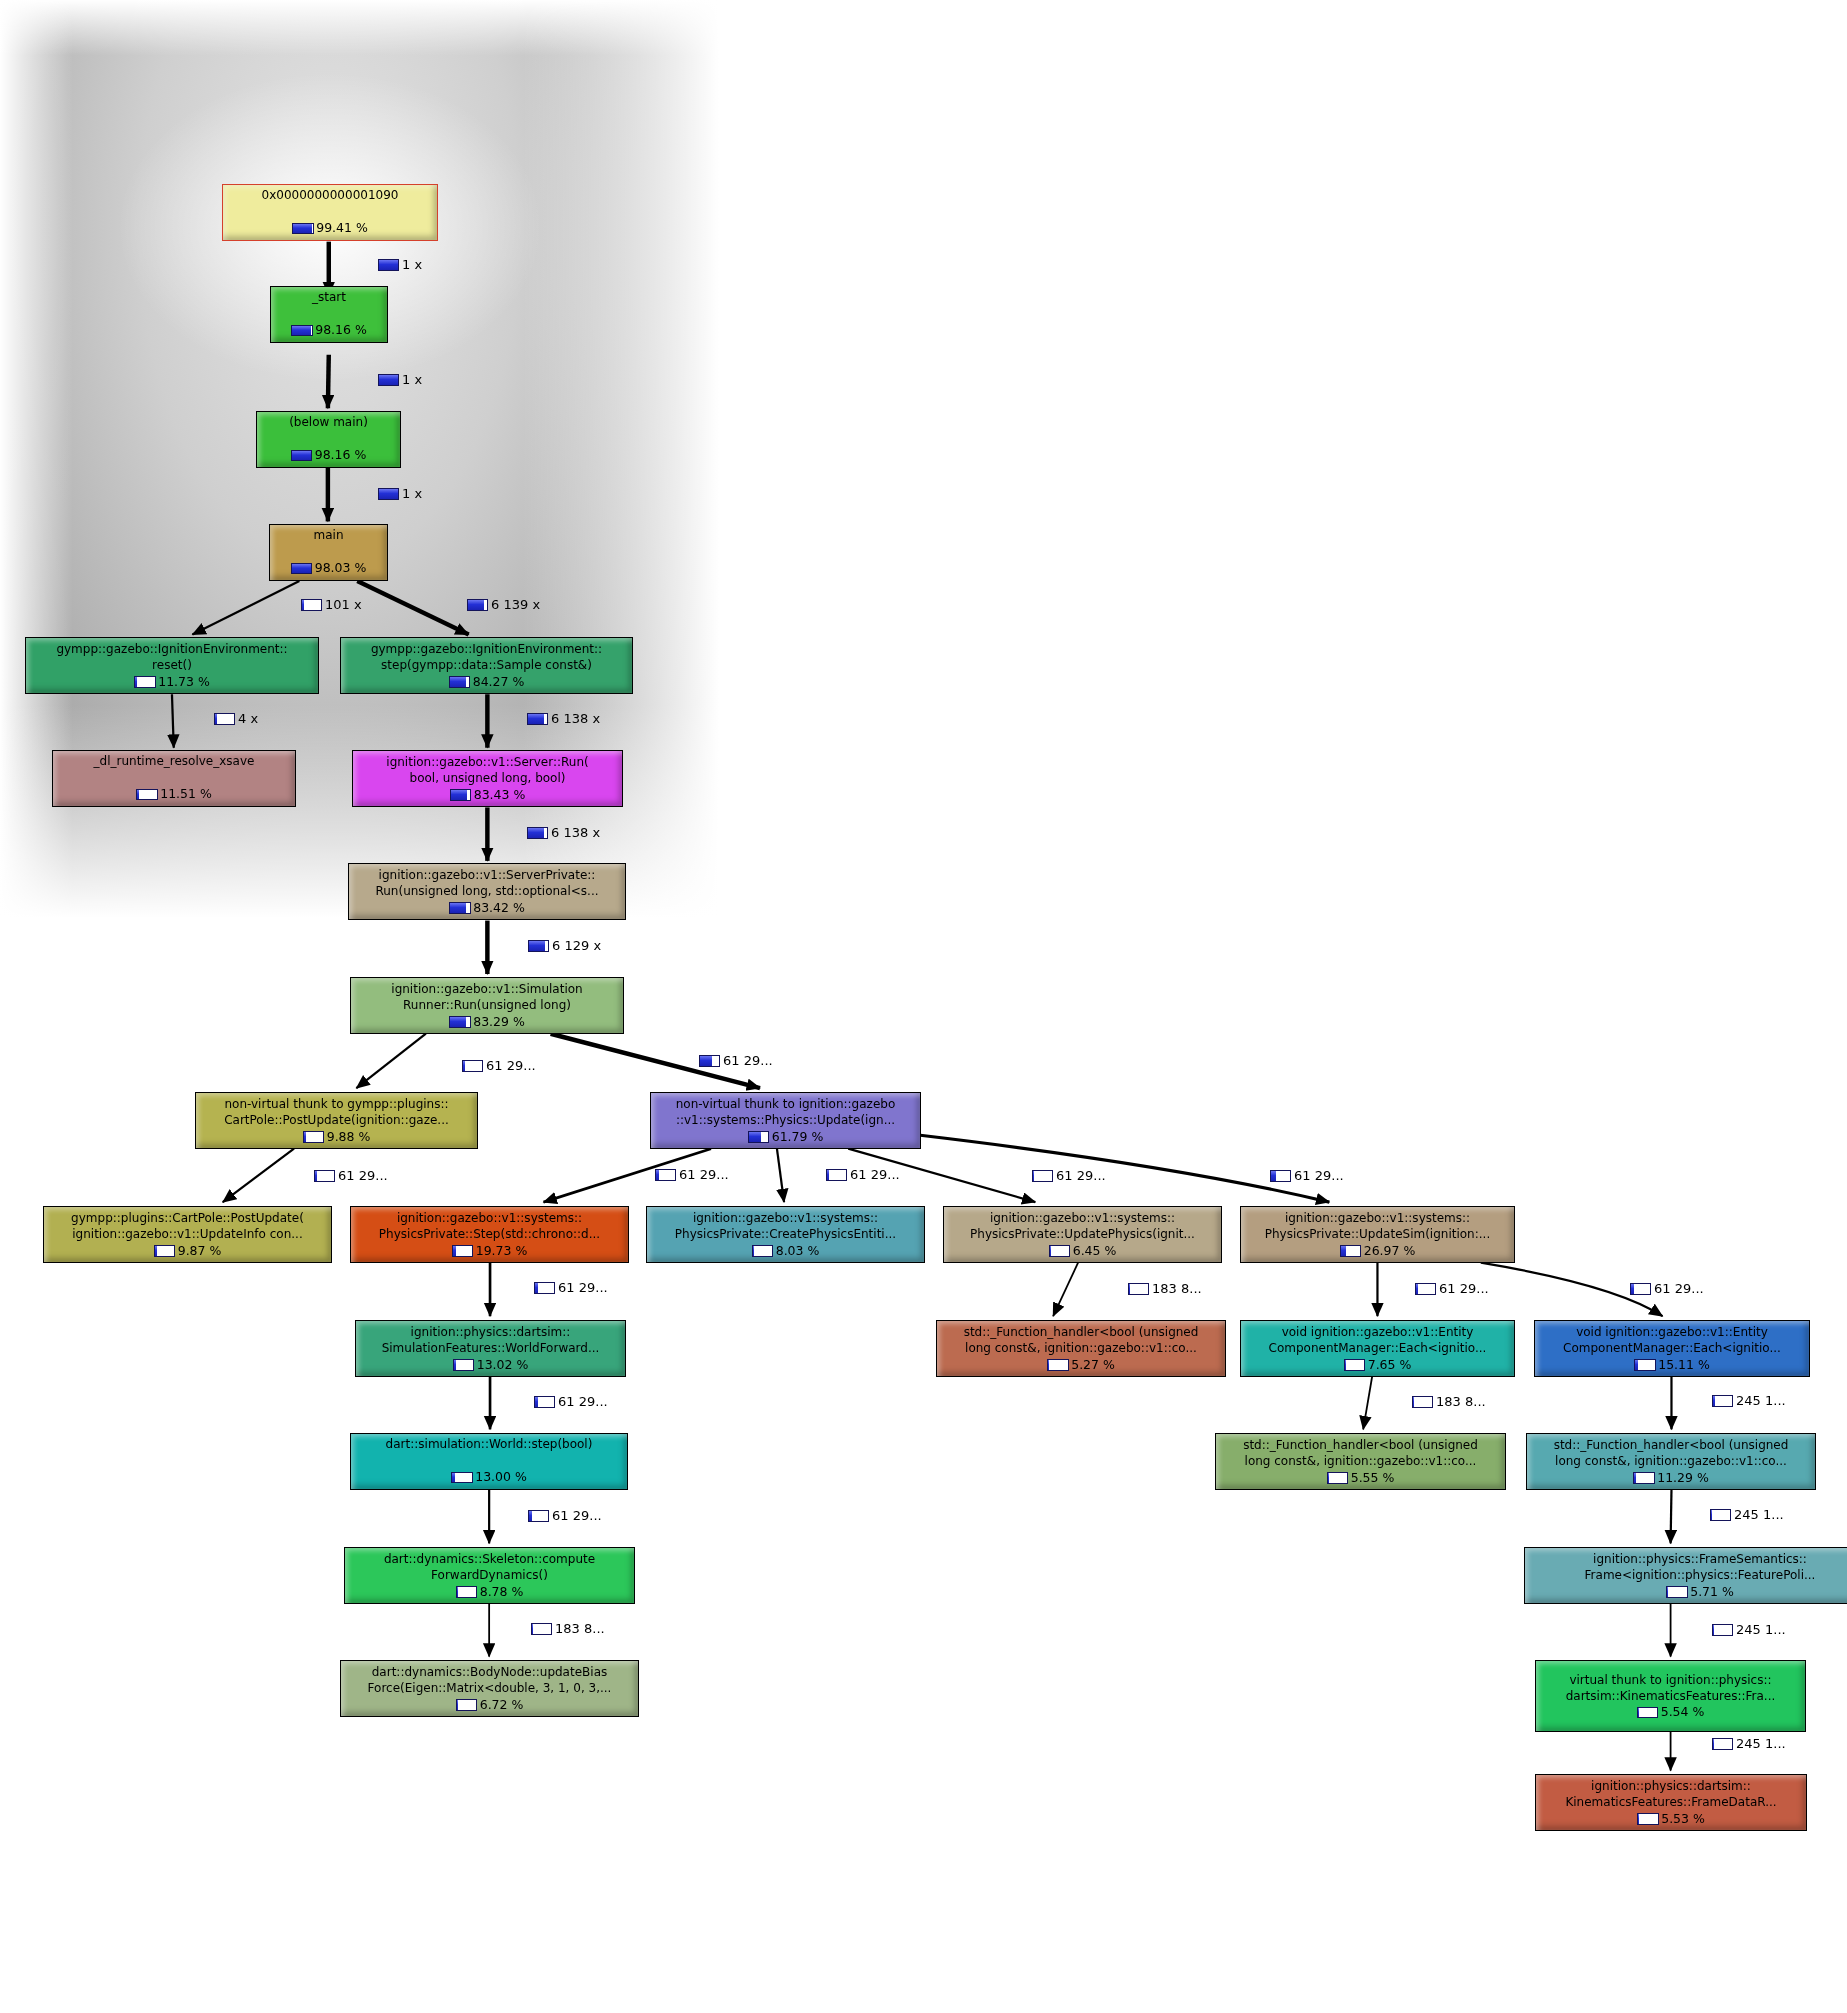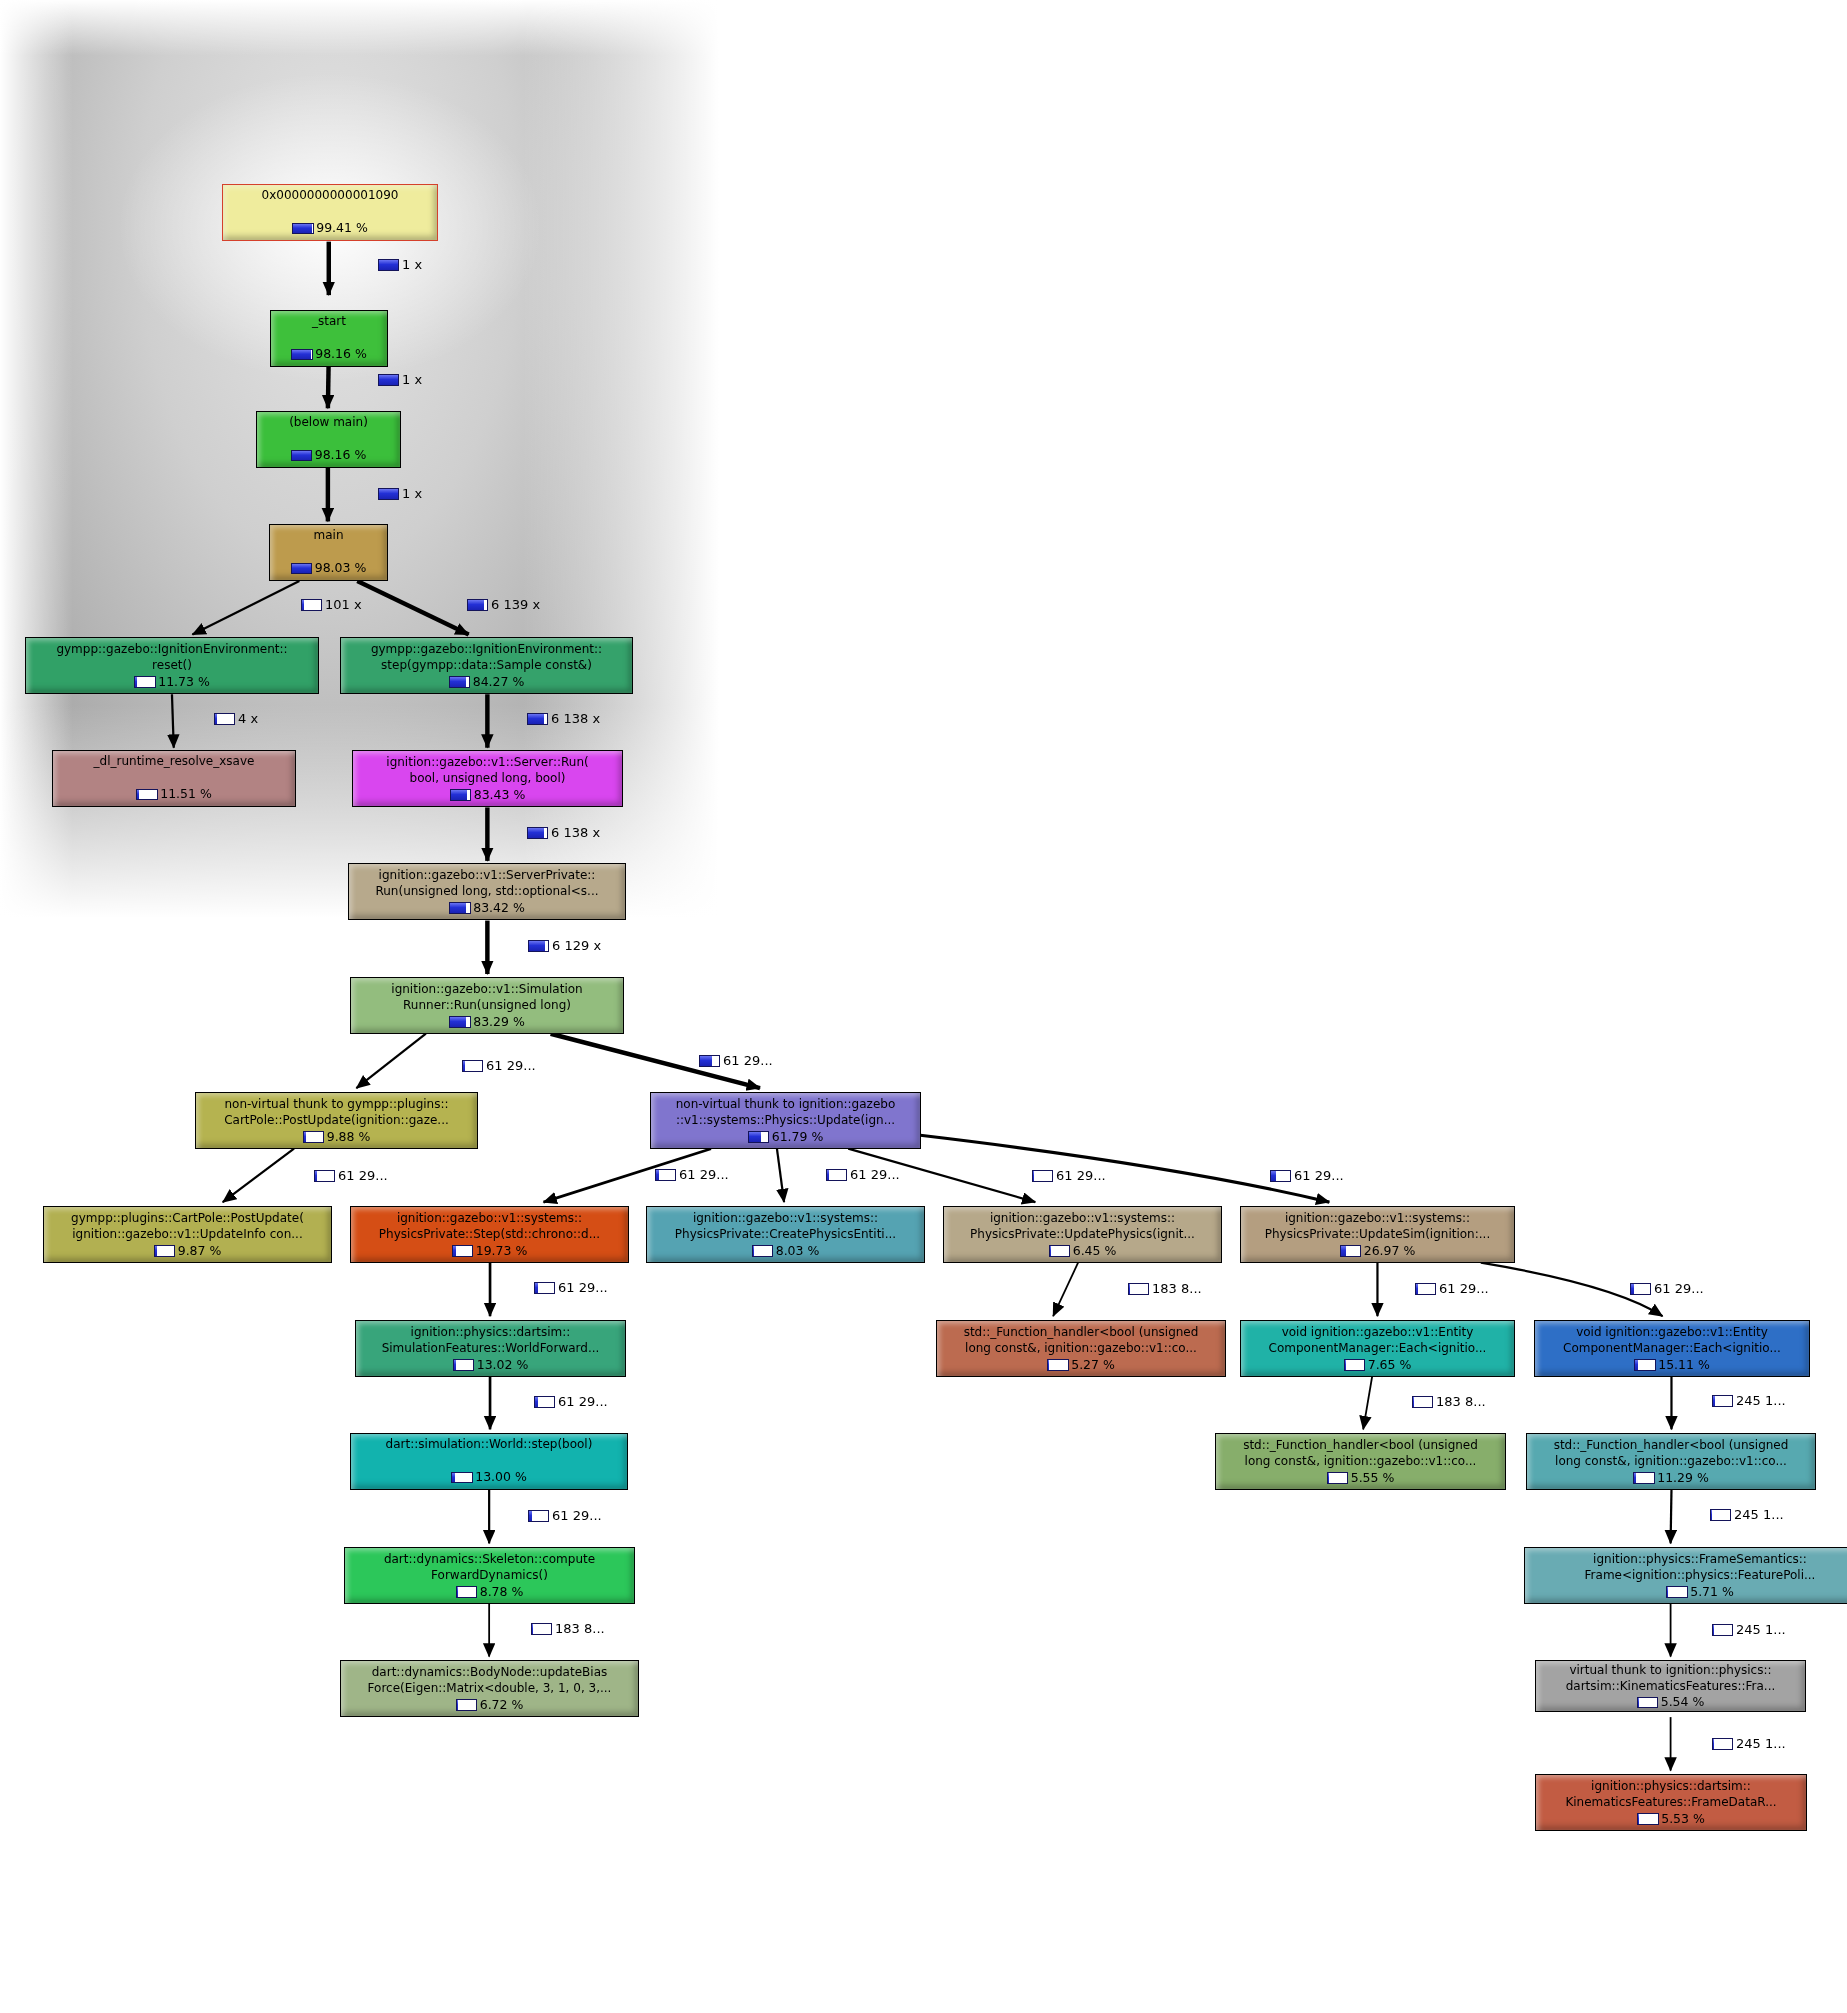--- a/index.html
+++ b/index.html
@@ -239,21 +239,21 @@
     </div>
     <div class="node single" style="left: 222px; top: 184px; width: 216px; height: 57px; background: rgb(239, 236, 157); border-color: rgb(213, 64, 43);">
       <div class="nl">0x0000000000001090</div>
       <div class="pr">
         <span class="bar">
           <span class="fill" style="width: 99.41%;"></span>
         </span>
         <span>99.41 %</span>
       </div>
     </div>
-    <div class="node single" style="left: 270px; top: 310px; width: 118px; height: 57px; background: rgb(62, 192, 59); align-items: center;">
+    <div class="node single" style="left: 270px; top: 286px; width: 118px; height: 57px; background: rgb(62, 192, 59); align-items: center;">
       <div class="nl">_start</div>
       <div class="pr">
         <span class="bar">
           <span class="fill" style="width: 98.16%;"></span>
         </span>
         <span>98.16 %</span>
       </div>
     </div>
     <div class="node single" style="left: 256px; top: 411px; width: 145px; height: 57px; background: rgb(59, 191, 59);">
       <div class="nl">(below main)</div>
@@ -494,21 +494,21 @@
     <div class="node" style="left: 340px; top: 1660px; width: 299px; height: 57px; background: rgb(159, 181, 136);">
       <div class="nl">dart::dynamics::BodyNode::updateBias</div>
       <div class="nl">Force(Eigen::Matrix&lt;double, 3, 1, 0, 3,...</div>
       <div class="pr">
         <span class="bar">
           <span class="fill" style="width: 6.72%;"></span>
         </span>
         <span>6.72 %</span>
       </div>
     </div>
-    <div class="node" style="left: 1535px; top: 1660px; width: 271px; height: 52px; background: #a3a3a3;">
+    <div class="node" style="left: 1535px; top: 1660px; width: 271px; height: 72px; background: #22c55e;">
       <div class="nl">virtual thunk to ignition::physics::</div>
       <div class="nl">dartsim::KinematicsFeatures::Fra...</div>
       <div class="pr">
         <span class="bar">
           <span class="fill" style="width: 5.54%;"></span>
         </span>
         <span>5.54 %</span>
       </div>
     </div>
     <div class="node" style="left: 1535px; top: 1774px; width: 272px; height: 57px; background: rgb(194, 92, 67);">

